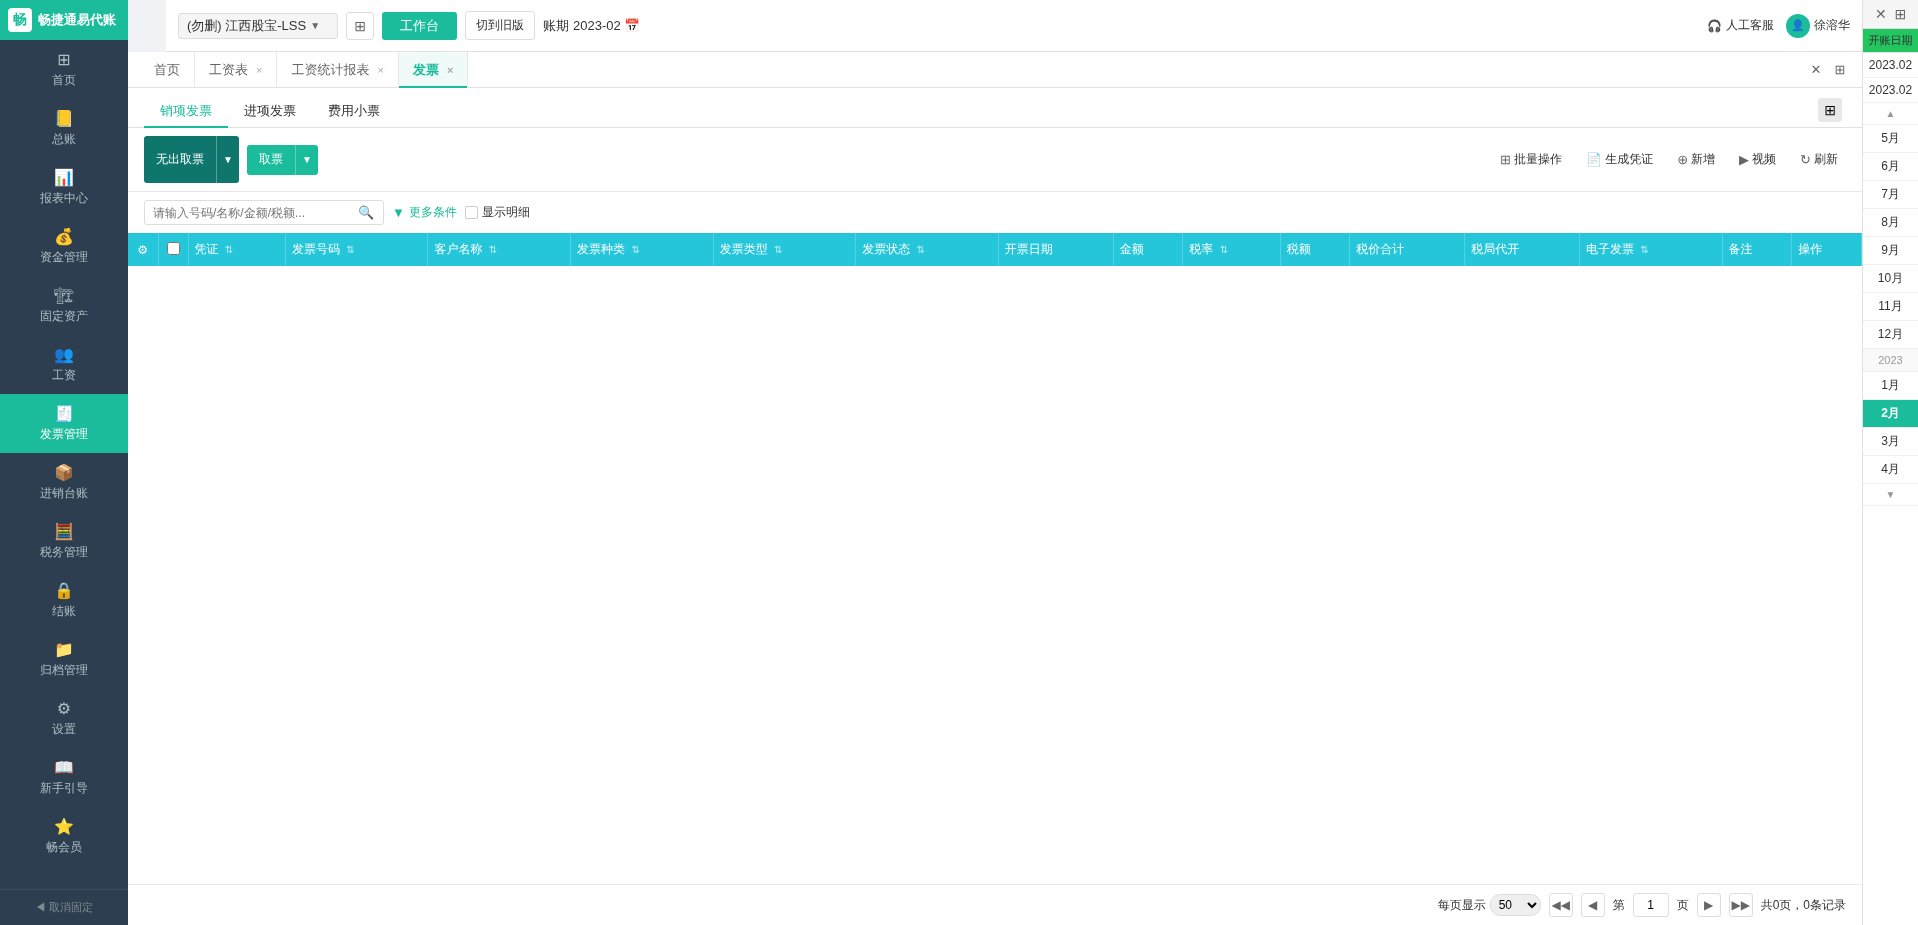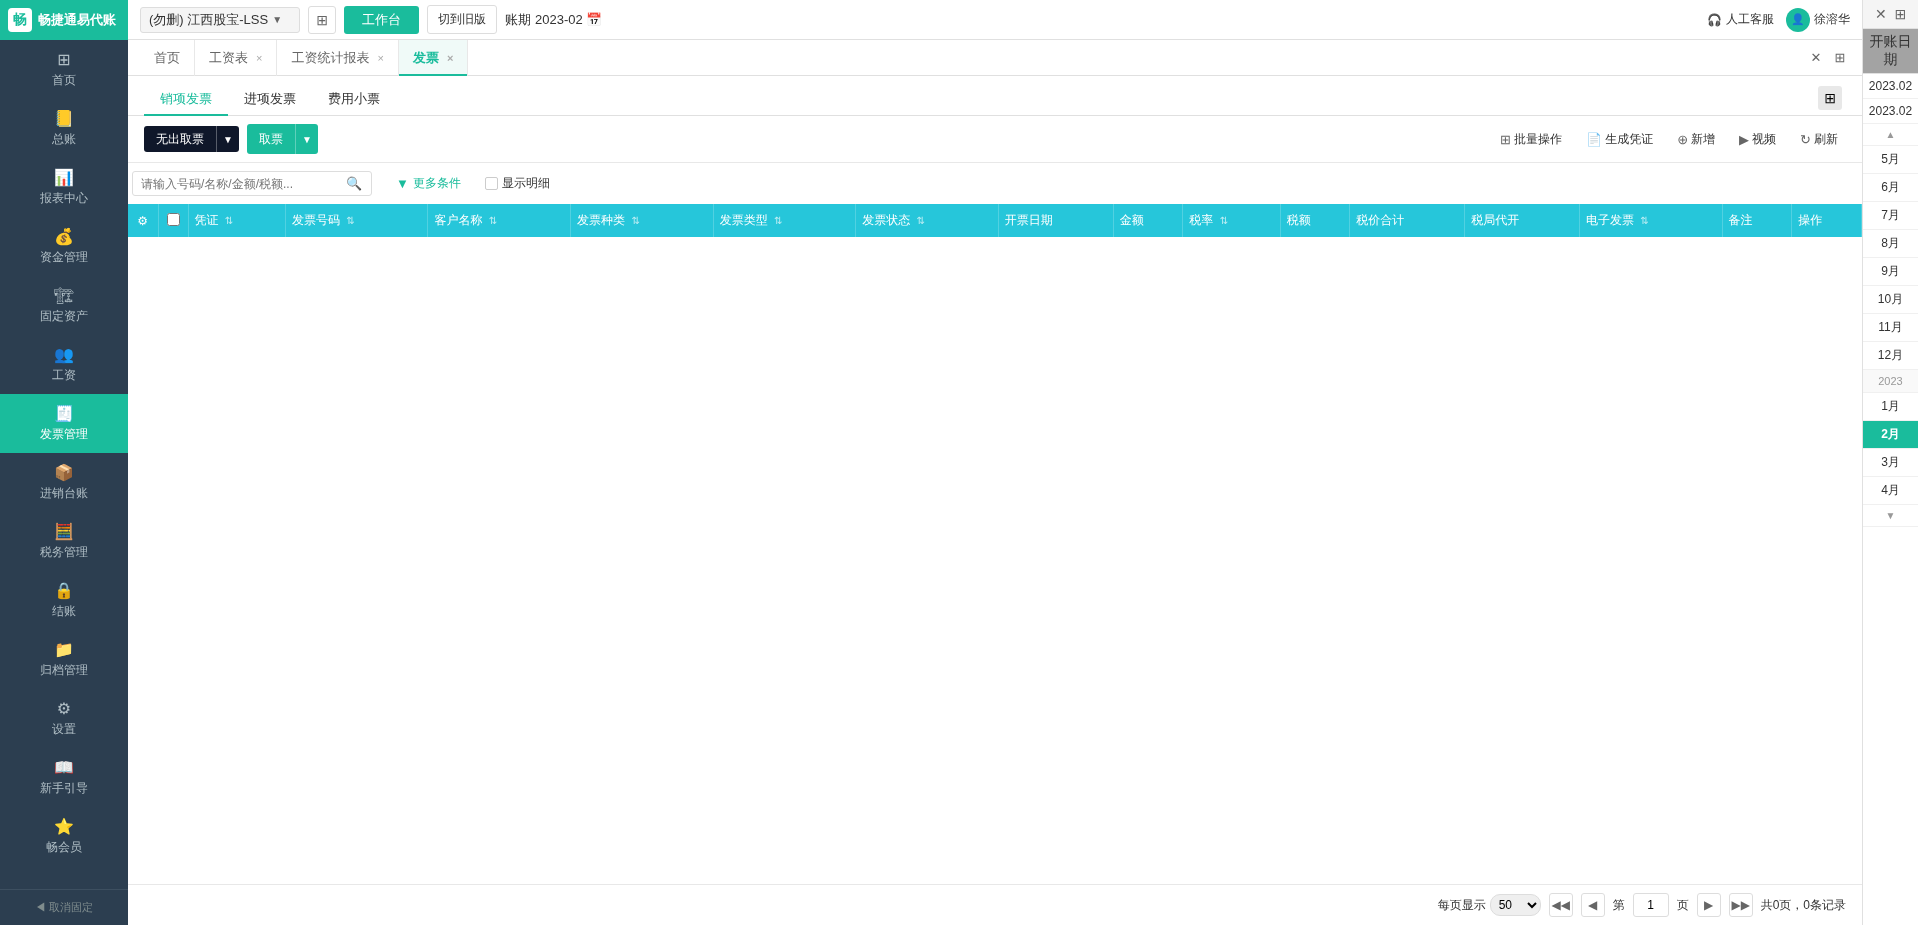--- a/index.html
+++ b/index.html
@@ -65,27 +65,28 @@
       flex: 1;
       display: flex;
       flex-direction: column;
       overflow: hidden;
       position: relative;
     }
 
     
     .topbar {
       background: #fff;
-      height: 40px;
+      height: 52px;
       display: flex;
       align-items: center;
       padding: 0 12px;
       border-bottom: 1px solid #e0e0e0;
       gap: 8px;
       flex-shrink: 0;
+      margin-left: 38px;
     }
     .topbar-company {
       display: flex;
       align-items: center;
       gap: 4px;
       color: #333;
       font-size: 13px;
       cursor: pointer;
       background: #f5f5f5;
       border: 1px solid #ddd;
@@ -227,27 +228,27 @@
     }
     .toolbar-right {
       margin-left: auto;
       display: flex;
       align-items: center;
       gap: 8px;
     }
     .btn-green-dropdown {
       display: flex;
       align-items: center;
-      background: #0f172a;
+      background: #0f766e;
       color: white;
       border: none;
       border-radius: 3px;
       cursor: pointer;
       font-size: 12px;
-      height: 26px;
+      height: 47px;
     }
     .btn-green-dropdown .main-part {
       padding: 0 12px;
       height: 100%;
       display: flex;
       align-items: center;
     }
     .btn-green-dropdown .arrow-part {
       padding: 0 6px;
       height: 100%;
@@ -290,22 +291,22 @@
       font-size: 12px;
       padding: 4px 8px;
       border-radius: 3px;
     }
     .toolbar-text-btn .icon { color: #666; font-size: 13px; }
 
     
     .search-bar {
       display: flex;
       align-items: center;
-      padding: 8px 4px;
-      gap: 24px;
+      padding: 8px 16px;
+      gap: 8px;
       flex-shrink: 0;
     }
     .search-input-wrap {
       display: flex;
       align-items: center;
       border: 1px solid #ddd;
       border-radius: 3px;
       padding: 4px 8px;
       width: 240px;
       gap: 6px;
@@ -455,23 +456,23 @@
       background: #fff;
       border-left: 1px solid #e0e0e0;
       display: flex;
       flex-direction: column;
       font-size: 12px;
       flex-shrink: 0;
       overflow-y: auto;
     }
     .right-panel-header {
       padding: 4px 4px;
-      font-size: 14px;
-      color: #333;
-      background: #a3a3a3;
+      font-size: 11px;
+      color: #333;
+      background: #22c55e;
       border-bottom: 1px solid #e0e0e0;
       text-align: center;
     }
     .right-panel-item {
       padding: 5px 4px;
       color: #333;
       cursor: pointer;
       text-align: center;
       font-size: 12px;
       border-bottom: 1px solid #f0f0f0;

